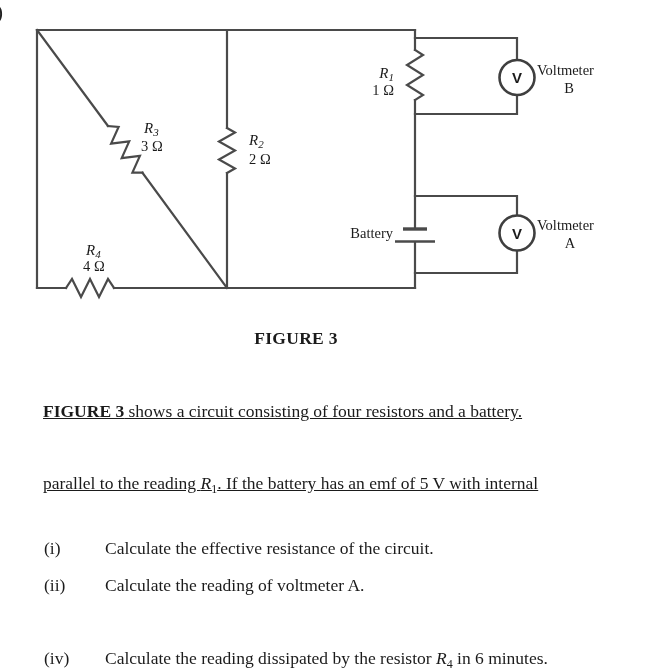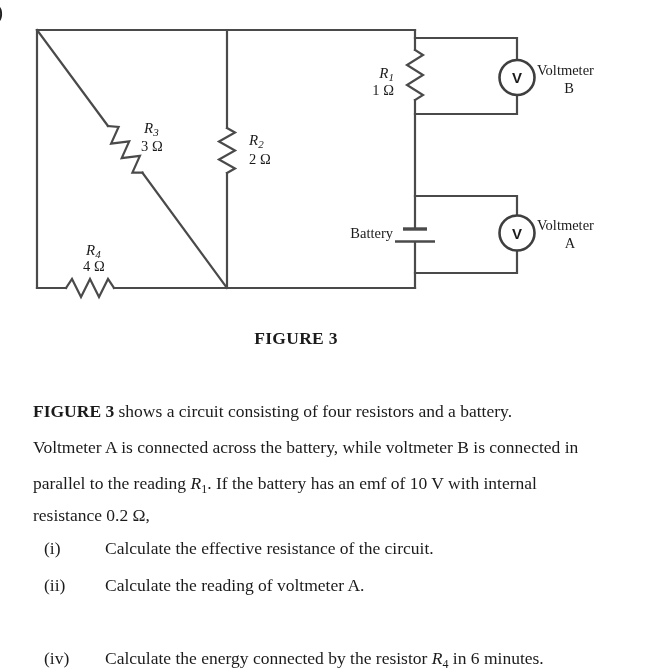--- a/index.html
+++ b/index.html
@@ -10,21 +10,21 @@
   .clabel{font-size:14.5px;}
   .rname{font-size:15px;font-style:italic;}
   .rsub{font-size:11px;font-style:italic;}
   .vsym{font-family:"Liberation Sans",sans-serif;font-weight:700;font-size:15px;}
   .wire{stroke:#4a4a4a;stroke-width:2.2;fill:none;stroke-linecap:square;stroke-linejoin:miter;}
   .plate-short{stroke:#4a4a4a;stroke-width:3.4;fill:none;}
   .plate-long{stroke:#4a4a4a;stroke-width:2.4;fill:none;}
   .dial{stroke:#3f3f3f;stroke-width:2.6;fill:#ffffff;}
   .caption{position:absolute;top:328px;left:0;width:592px;text-align:center;
            font-weight:700;font-size:17.5px;letter-spacing:.3px;}
-  .tline{position:absolute;left:33px;font-size:17.5px;white-space:nowrap;}
+  .tline{position:absolute;left:43px;font-size:17.5px;white-space:nowrap;text-decoration:underline;}
   .qrow{position:absolute;left:44px;font-size:17.5px;white-space:nowrap;}
   .qnum{display:inline-block;width:61px;}
   .b{font-weight:700;}
   .i{font-style:italic;}
   .sub{font-size:12px;vertical-align:-4px;}
 </style>
 </head>
 <body>
 
 <div class="page">
@@ -75,27 +75,25 @@
     <text class="clabel" x="537" y="75">Voltmeter</text>
     <text class="clabel" x="569" y="93" text-anchor="middle">B</text>
 
     <text class="clabel" x="537" y="230">Voltmeter</text>
     <text class="clabel" x="570" y="247.5" text-anchor="middle">A</text>
   </svg>
 
   <div class="caption">FIGURE 3</div>
 
   <div class="tline" style="top:401px"><span class="b">FIGURE 3</span><span> shows a circuit consisting of four resistors and a battery.</span></div>
-  <div class="tline" style="top:437px"><span>Voltmeter A is connected across the battery, while voltmeter B is connected in</span></div>
-  <div class="tline" style="top:473px"><span>parallel to the reading </span><span class="i">R</span><span class="sub">1</span><span>. If the battery has an emf of 10 V with internal</span></div>
-  <div class="tline" style="top:504.5px"><span>resistance 0.2 Ω,</span></div>
+  <div class="tline" style="top:473px"><span>parallel to the reading </span><span class="i">R</span><span class="sub">1</span><span>. If the battery has an emf of 5 V with internal</span></div>
 
   <div class="qrow" style="top:575px">
     <span class="qnum">(ii)</span><span><span>Calculate the reading of voltmeter A.</span></span>
   </div>
   <div class="qrow" style="top:538px">
     <span class="qnum">(i)</span><span><span>Calculate the effective resistance of the circuit.</span></span>
   </div>
   <div class="qrow" style="top:648px">
-    <span class="qnum">(iv)</span><span><span>Calculate the energy connected by the resistor </span><span class="i">R</span><span class="sub">4</span><span> in 6 minutes.</span></span>
+    <span class="qnum">(iv)</span><span><span>Calculate the reading dissipated by the resistor </span><span class="i">R</span><span class="sub">4</span><span> in 6 minutes.</span></span>
   </div>
 
 </div>
 
 </body></html>

